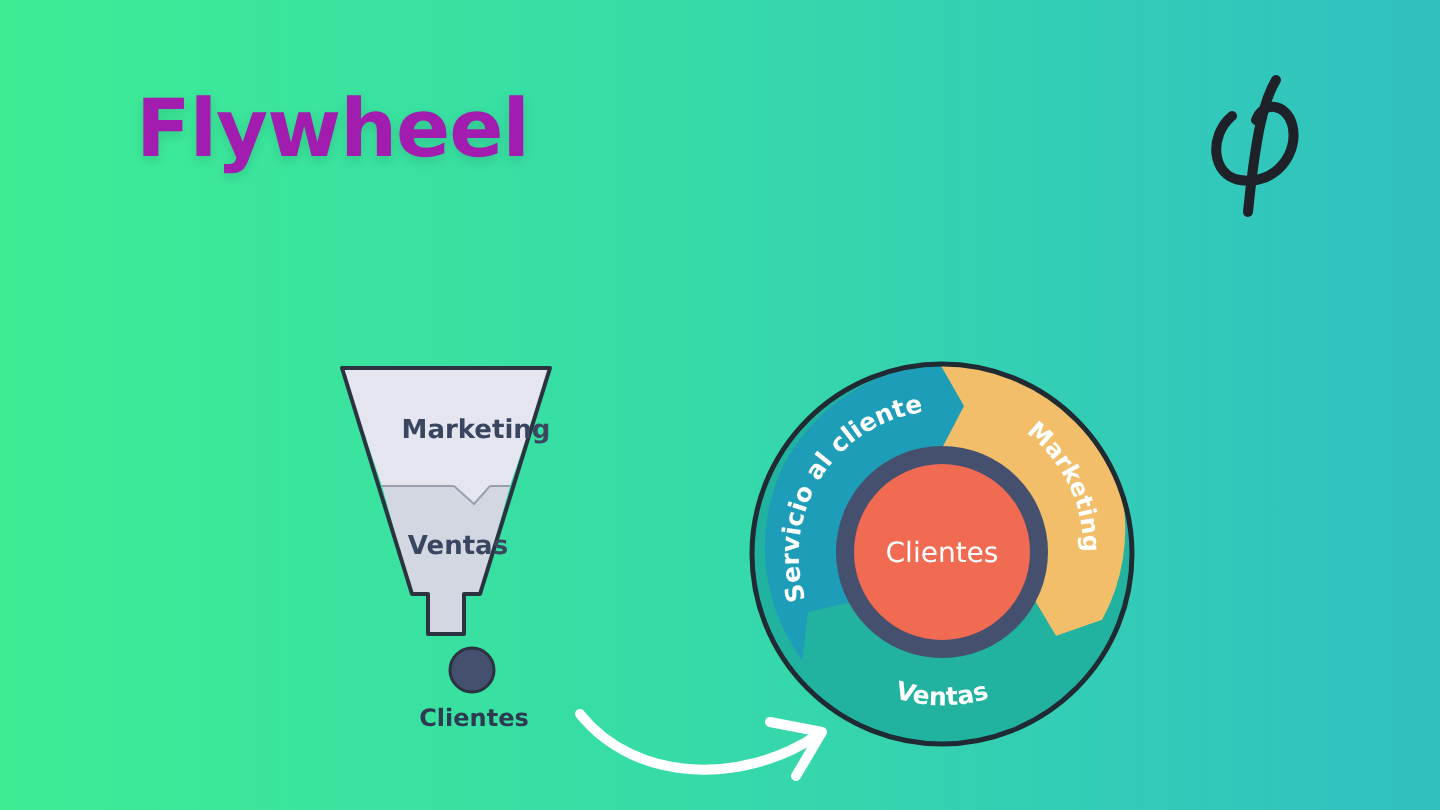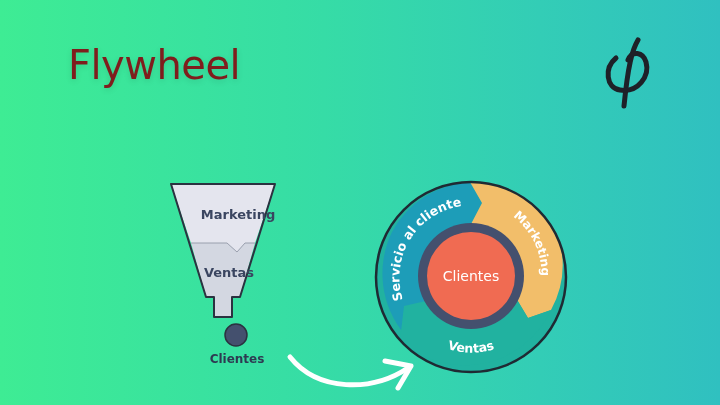--- a/index.html
+++ b/index.html
@@ -3,22 +3,22 @@
   <meta charset="utf-8">
   <style>
     html, body { margin: 0; padding: 0; }
     body {
       width: 720px; height: 405px; overflow: hidden; position: relative;
       background: linear-gradient(90deg, #3EEC94 0%, #36DCA6 45%, #33CDB6 75%, #30C0C0 100%);
       font-family: "DejaVu Sans", sans-serif;
     }
     .title {
       position: absolute; left: 68px; top: 42px;
-      font-family: "DejaVu Sans", sans-serif; font-weight: normal;
-      font-size: 40px; color: #7f1d1d; letter-spacing: -0.5px;
+      font-family: "DejaVu Sans", sans-serif; font-weight: bold;
+      font-size: 40px; color: #a21caf; letter-spacing: -0.5px;
       text-shadow: 0 2px 6px rgba(0,0,0,0.12);
     }
     .logo { position: absolute; left: 598px; top: 36px; width: 60px; height: 78px; }
     .diagram { position: absolute; left: 0; top: 0; width: 720px; height: 405px; }
     svg text { font-family: "DejaVu Sans", sans-serif; }
   </style>
 </head>
 <body>
 
 <div class="title">Flywheel</div>

